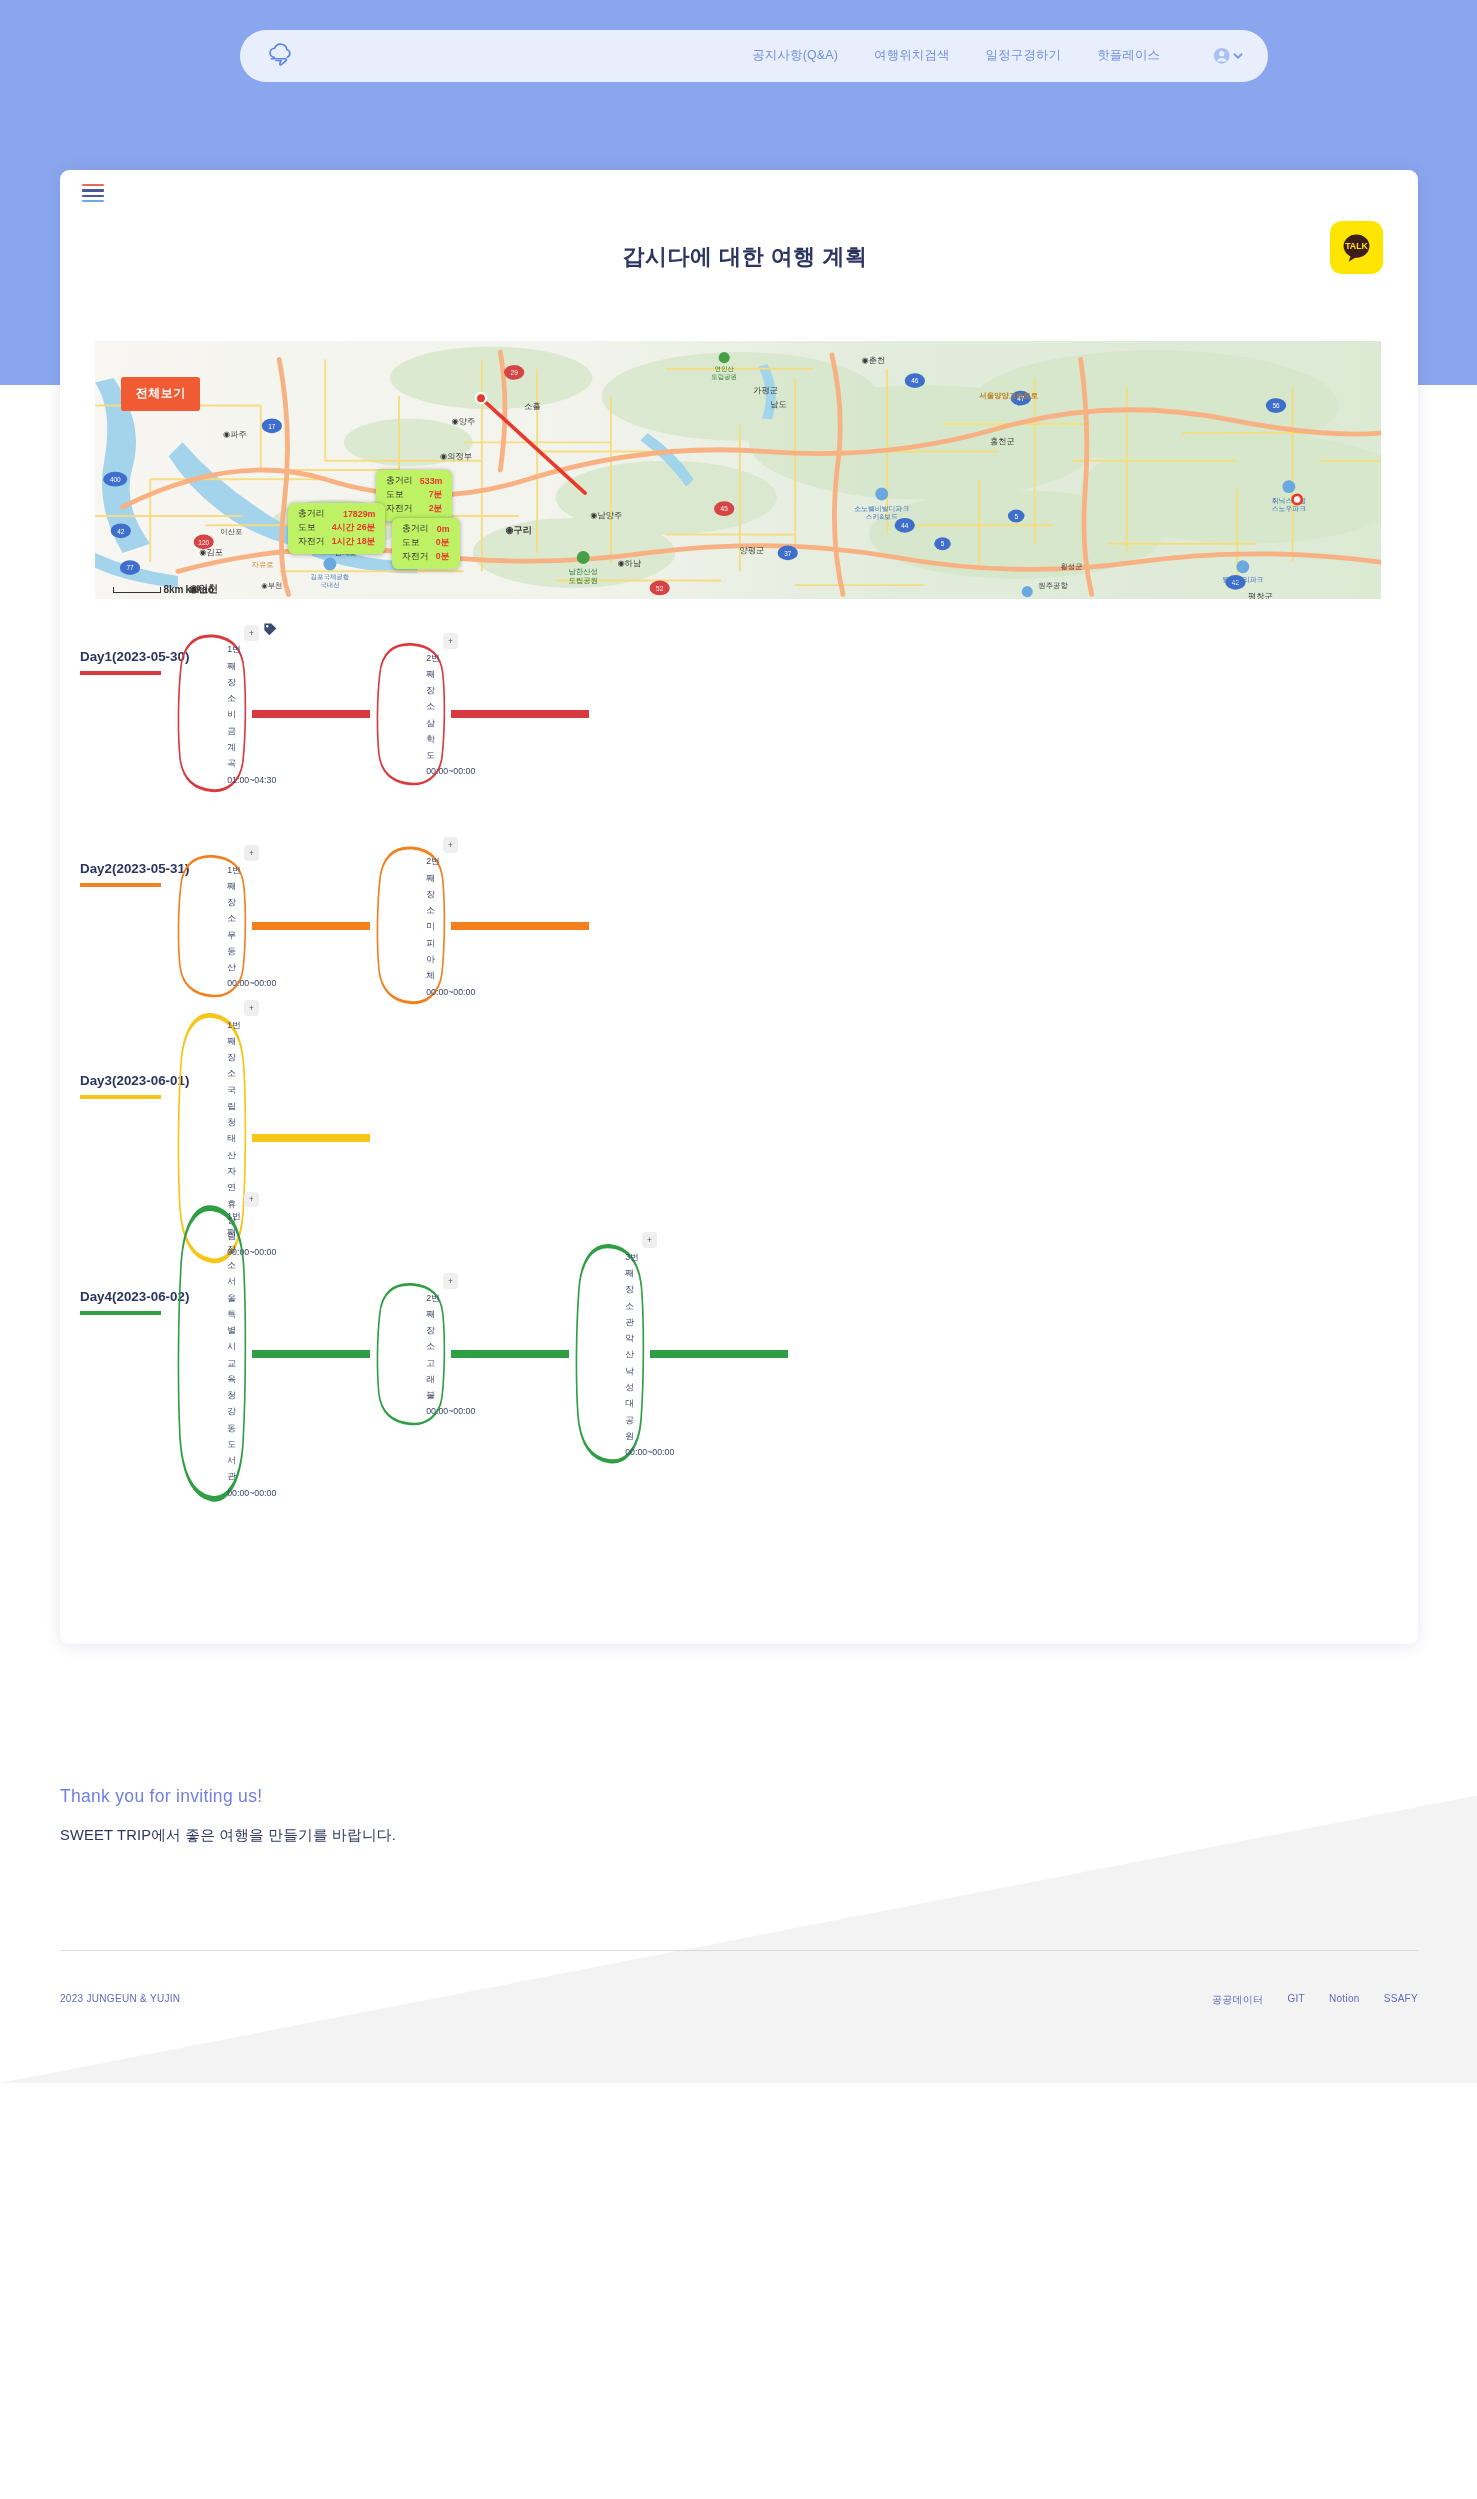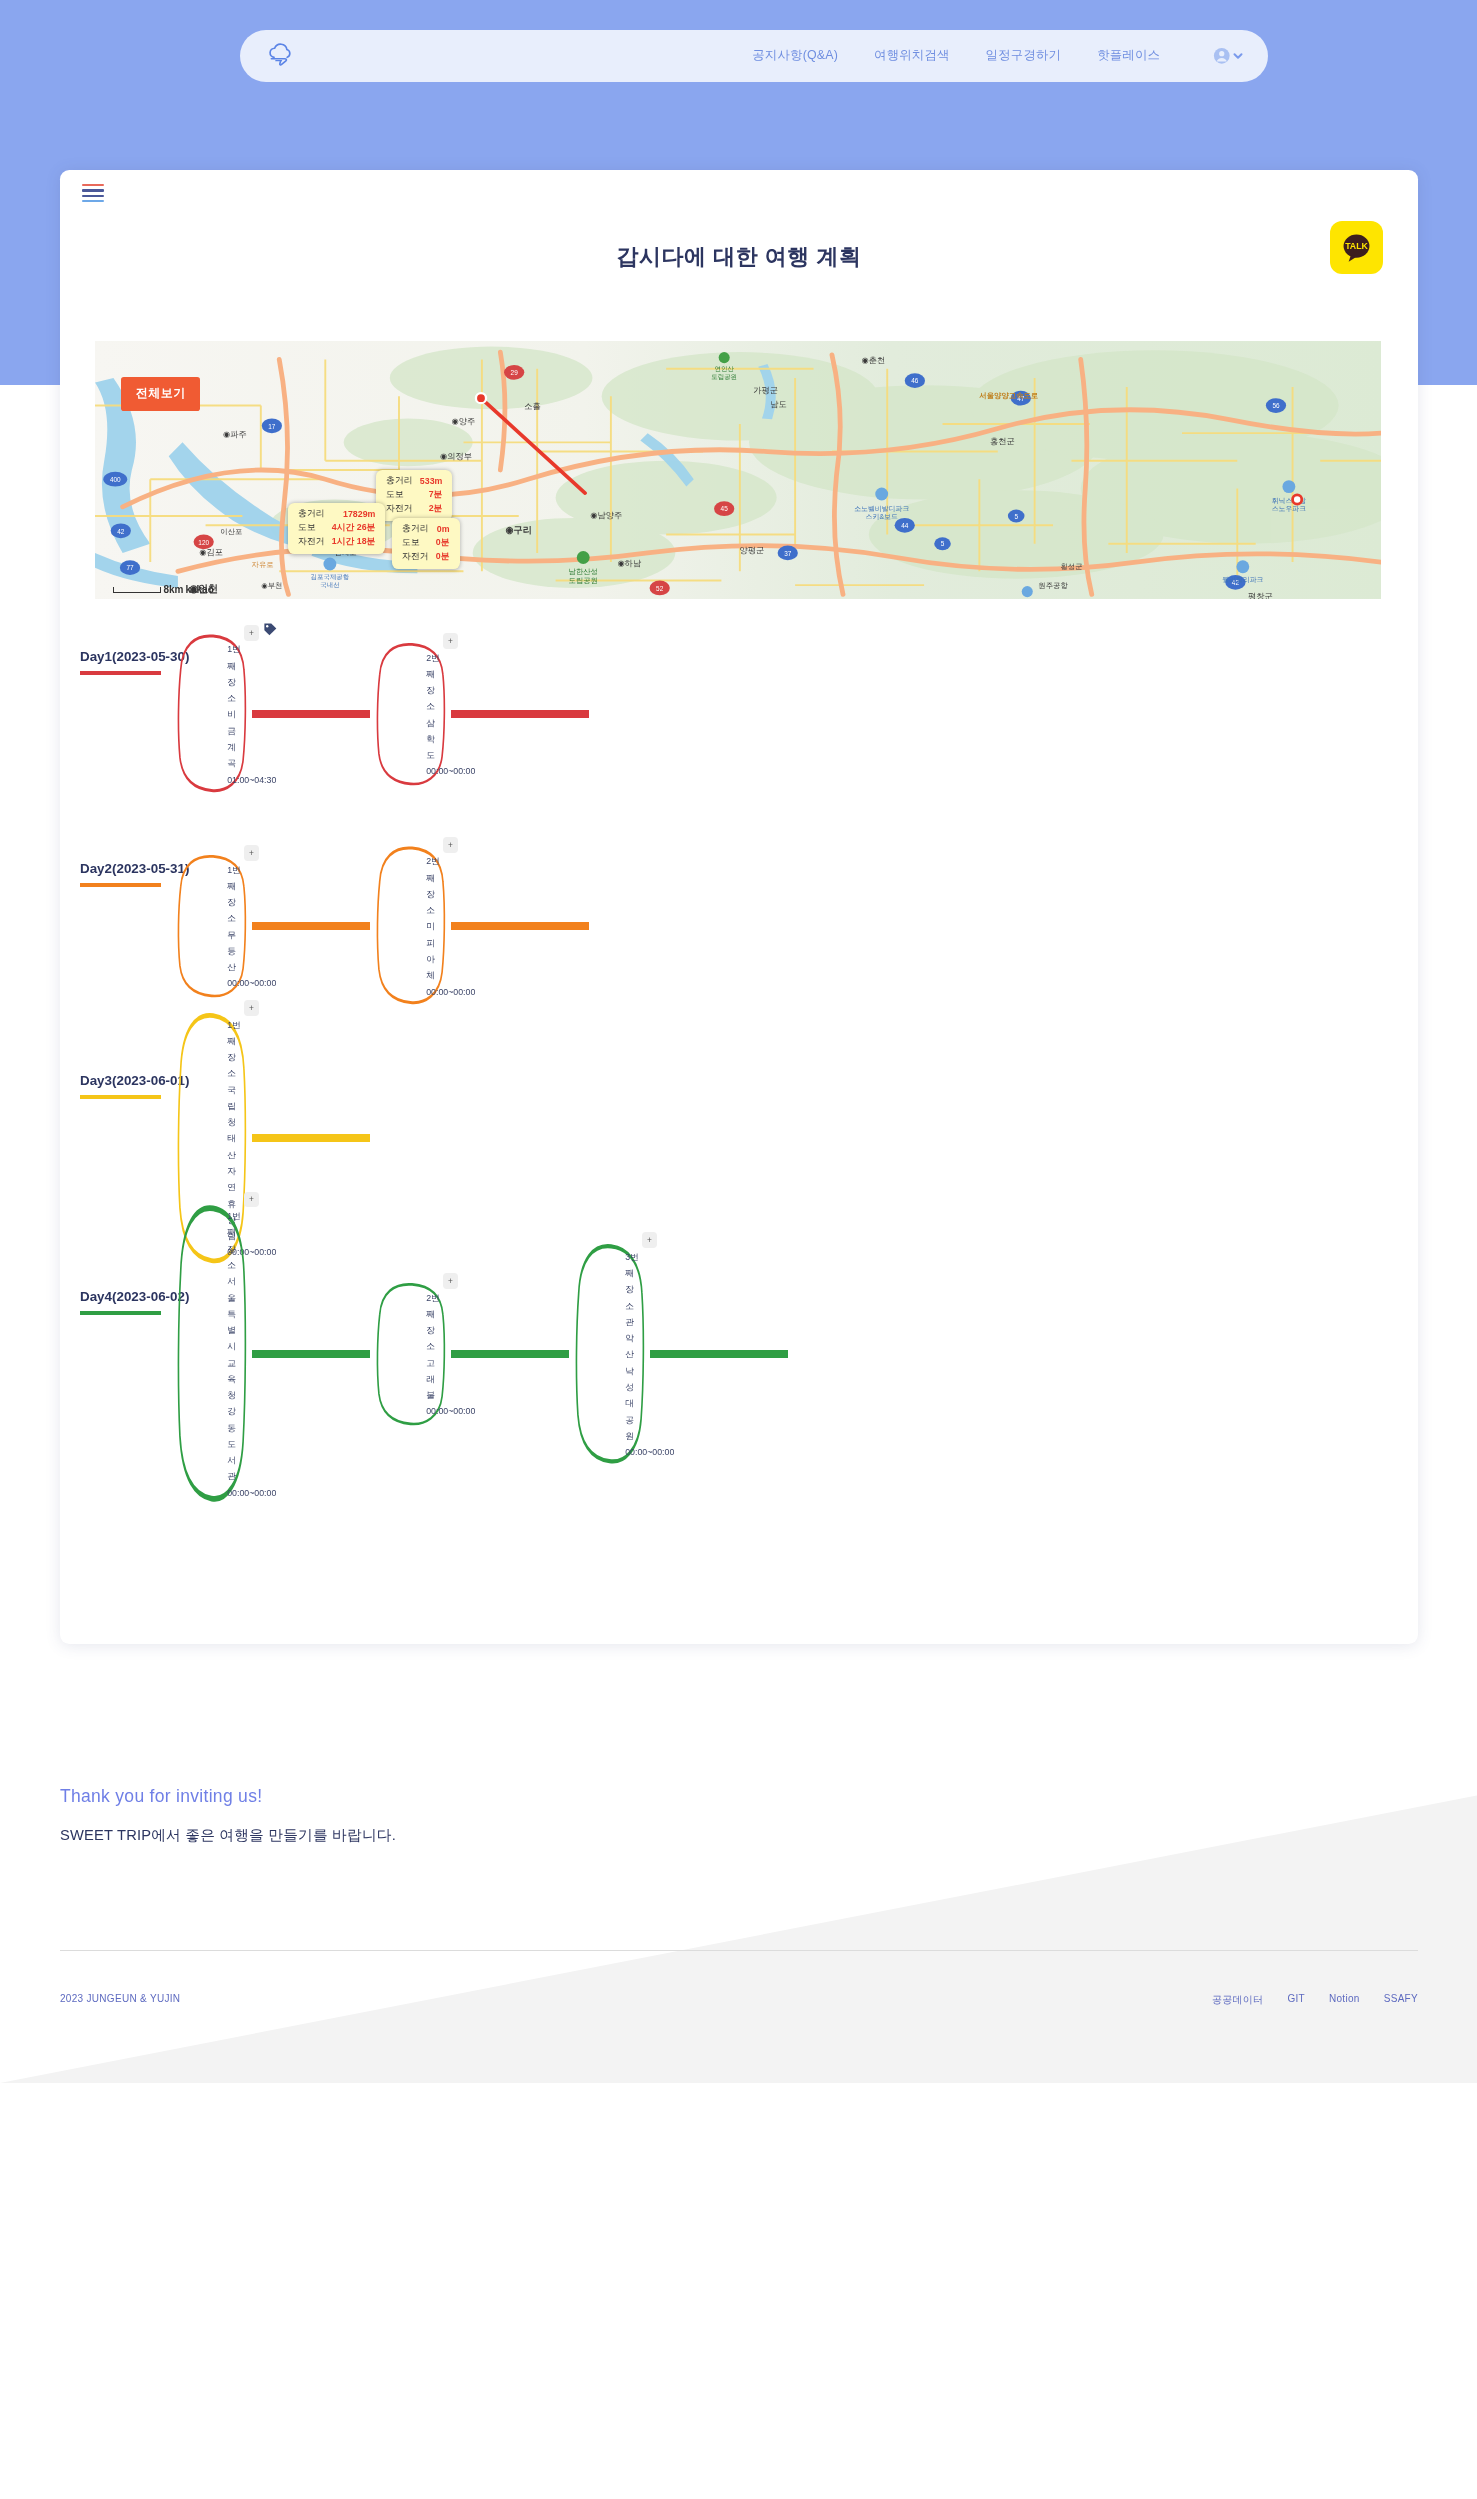--- a/index.html
+++ b/index.html
@@ -73,21 +73,21 @@
     background: #f05b33; color: #fff; font-size: 12px; font-weight: 700;
     padding: 8.3px 14.7px; border-radius: 2.8px; cursor: pointer; letter-spacing: 0.5px;
   }
   .map-attr {
     position: absolute; left: 18.4px; bottom: 3.7px; font-size: 10px;
     color: #333; font-weight: 700; display: flex; align-items: center; gap: 2px;
   }
   .scalebar { width: 48px; height: 5.5px; border: 1.4px solid #333; border-top: none; }
 
   .info-pop {
-    position: absolute; background: #fef9c3; border-radius: 6.4px;
+    position: absolute; background: #bef264; border-radius: 6.4px;
     box-shadow: 0 0.9px 4.6px rgba(0,0,0,.3); padding: 4.6px 6.4px;
     font-size: 8.8px; color: #333;
   }
   .info-pop table { border-collapse: collapse; }
   .info-pop td { padding: 0.9px 3.7px; white-space: nowrap; }
   .info-pop td.v { color: #e8392b; text-align: right; font-weight: 700; }
   .info-pop td.k { color: #333; }
 
   
   .day-block { position: absolute; left: 0; width: 1358px; }
@@ -184,21 +184,21 @@
 
 <div class="page-card">
 
   <div class="hamburger" style="left:22px; top:14px;">
     <span></span>
       <span></span>
       <span></span>
       <span></span>
   </div>
 
-  <div class="plan-title" style="top:72px;">갑시다에 대한 여행 계획</div>
+  <div class="plan-title" style="top:72px;margin-left:6px;">갑시다에 대한 여행 계획</div>
 
   <div class="kakao-btn">
     <svg width="37" height="37" viewBox="0 0 40 40">
       <ellipse cx="20" cy="18.5" rx="14" ry="12.5" fill="#3c1e1e"></ellipse>
       <path d="M14 28 11.5 35.5 20.5 29.8z" fill="#3c1e1e"></path>
       <text x="20" y="22" text-anchor="middle" font-family="Liberation Sans, sans-serif" font-size="9.5" font-weight="bold" fill="#fee500">TALK</text>
     </svg>
   </div>
 
   <div class="map-wrap">

